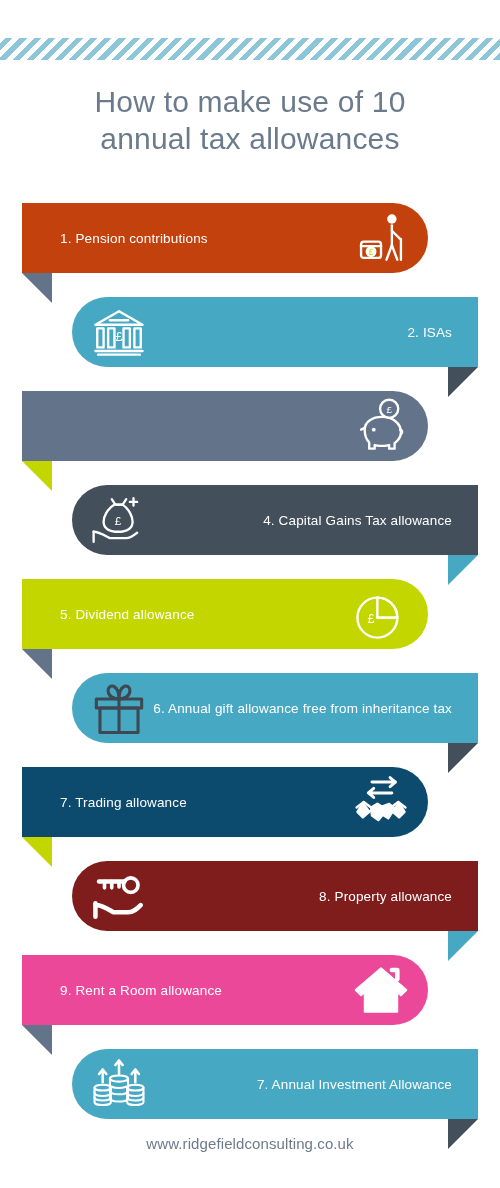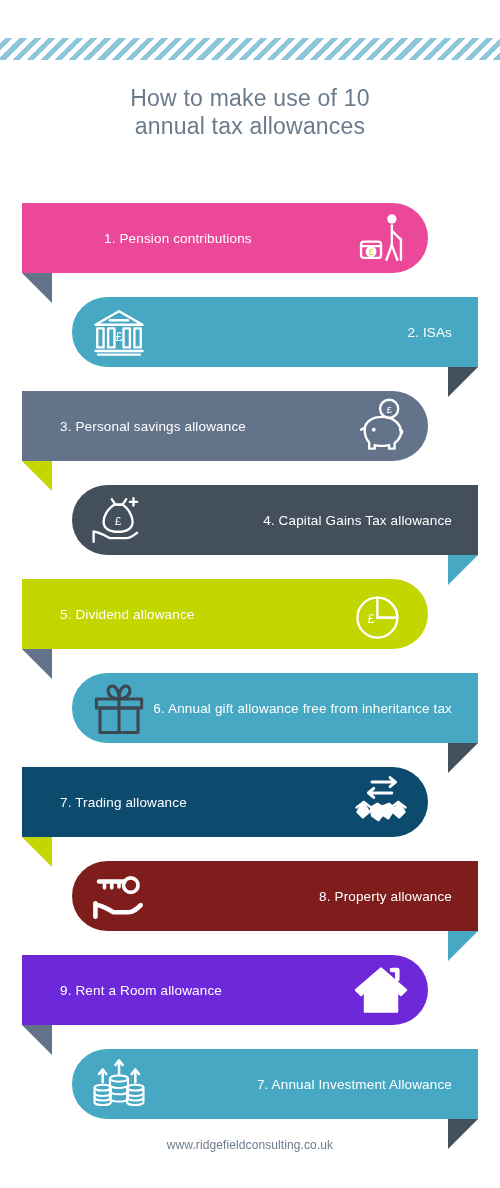--- a/index.html
+++ b/index.html
@@ -31,21 +31,21 @@
   }
 
   
   .title {
     position: absolute;
     top: 84px;
     left: 0;
     width: 500px;
     text-align: center;
     color: #6b7b8c;
-    font-size: 23px;
+    font-size: 30px;
     line-height: 1.22;
     font-weight: 400;
     letter-spacing: 0.2px;
   }
   .title .line { display: block; }
 
   
   .bars {
     position: absolute;
     top: 203px;
@@ -124,37 +124,37 @@
   }
 
   
   .footer {
     position: absolute;
     bottom: 36px;
     left: 0;
     width: 500px;
     text-align: center;
     color: #6b7b8c;
-    font-size: 12px;
+    font-size: 15px;
     letter-spacing: 0.1px;
   }
 </style>
 </head>
 <body>
 
 <div class="stripe-band"></div>
 
 <h1 class="title">
   <span class="line">How to make use of 10</span>
   <span class="line">annual tax allowances</span>
 </h1>
 
 <div class="bars">
     <div class="row left">
-      <div class="bar" style="background: #ec4899; padding-left: 44px;">
+      <div class="bar" style="background: #c2410c;">
         <span class="bar-label">1. Pension contributions</span>
         <span class="bar-icon">
     <svg viewBox="0 0 64 64" fill="none" stroke="#ffffff" stroke-width="2.6" stroke-linecap="round" stroke-linejoin="round">
       <circle cx="44" cy="11" r="5.2" fill="#ffffff" stroke="none"></circle>
       <path d="M44 18 L44 40"></path>
       <path d="M44 40 L38 56"></path>
       <path d="M44 40 L50 56"></path>
       <path d="M44 24 L53 33"></path>
       <path d="M54 33 L54 56"></path>
       <rect x="10" y="36" width="22" height="18" rx="3" fill="none"></rect>
@@ -180,21 +180,20 @@
       <path d="M6 53 H58"></path>
       <path d="M9 57 H55"></path>
       <text x="32" y="42" font-size="14" fill="#ffffff" stroke="none" text-anchor="middle" font-family="Liberation Sans, sans-serif">£</text>
     </svg>
         </span>
       </div>
       <div class="fold" style="background: rgb(67, 79, 90);"></div>
     </div>
     <div class="row left">
       <div class="bar" style="background: rgb(99, 115, 138);">
-        <span class="bar-label">3. Personal savings allowance</span>
         <span class="bar-icon">
     <svg viewBox="0 0 64 64" fill="none" stroke="#ffffff" stroke-width="2.6" stroke-linecap="round" stroke-linejoin="round">
       <circle cx="41" cy="13" r="10"></circle>
       <text x="41" y="18" font-size="11" fill="#ffffff" stroke="none" text-anchor="middle" font-family="Liberation Sans, sans-serif">£</text>
       <path d="M14 36 C14 27 23 22 33 22 C45 22 54 29 54 39
                C54 44 51 48 47 51 L47 57 H41 L41 53
                C39 54 36 54 33 54 C30 54 27 54 25 53 L25 57 H19 L19 50
                C16 47 14 42 14 36 Z"></path>
       <circle cx="24" cy="36" r="2.1" fill="#ffffff" stroke="none"></circle>
       <path d="M53 36 C55 36 56 38 55 40"></path>
@@ -277,21 +276,21 @@
       <path d="M16 16 L16 23 M24 16 L24 23 M32 16 L32 22" stroke-width="4"></path>
       <circle cx="45" cy="20" r="8" stroke-width="4"></circle>
       <path d="M6 42 C14 42 20 47 26 50 L42 50 C48 50 52 46 56 42" stroke-width="5"></path>
       <path d="M6 40 L6 55" stroke-width="5"></path>
     </svg>
         </span>
       </div>
       <div class="fold" style="background: rgb(71, 168, 196);"></div>
     </div>
     <div class="row left">
-      <div class="bar" style="background: #6d28d9;">
+      <div class="bar" style="background: #ec4899;">
         <span class="bar-label">9. Rent a Room allowance</span>
         <span class="bar-icon">
     <svg viewBox="0 0 64 64" fill="#ffffff" stroke="#ffffff" stroke-width="2" stroke-linecap="round" stroke-linejoin="round">
       <path d="M32 8 L60 32 L54 38 L32 19 L10 38 L4 32 Z"></path>
       <path d="M14 34 L32 19 L50 34 L50 56 L14 56 Z"></path>
       <rect x="19" y="40" width="10" height="9" fill="#ffffff" stroke="none"></rect>
       <rect x="34" y="40" width="11" height="16" fill="#ffffff" stroke="none"></rect>
       <path d="M44 10 H50 V20" fill="none" stroke="#ffffff" stroke-width="5"></path>
     </svg>
         </span>

